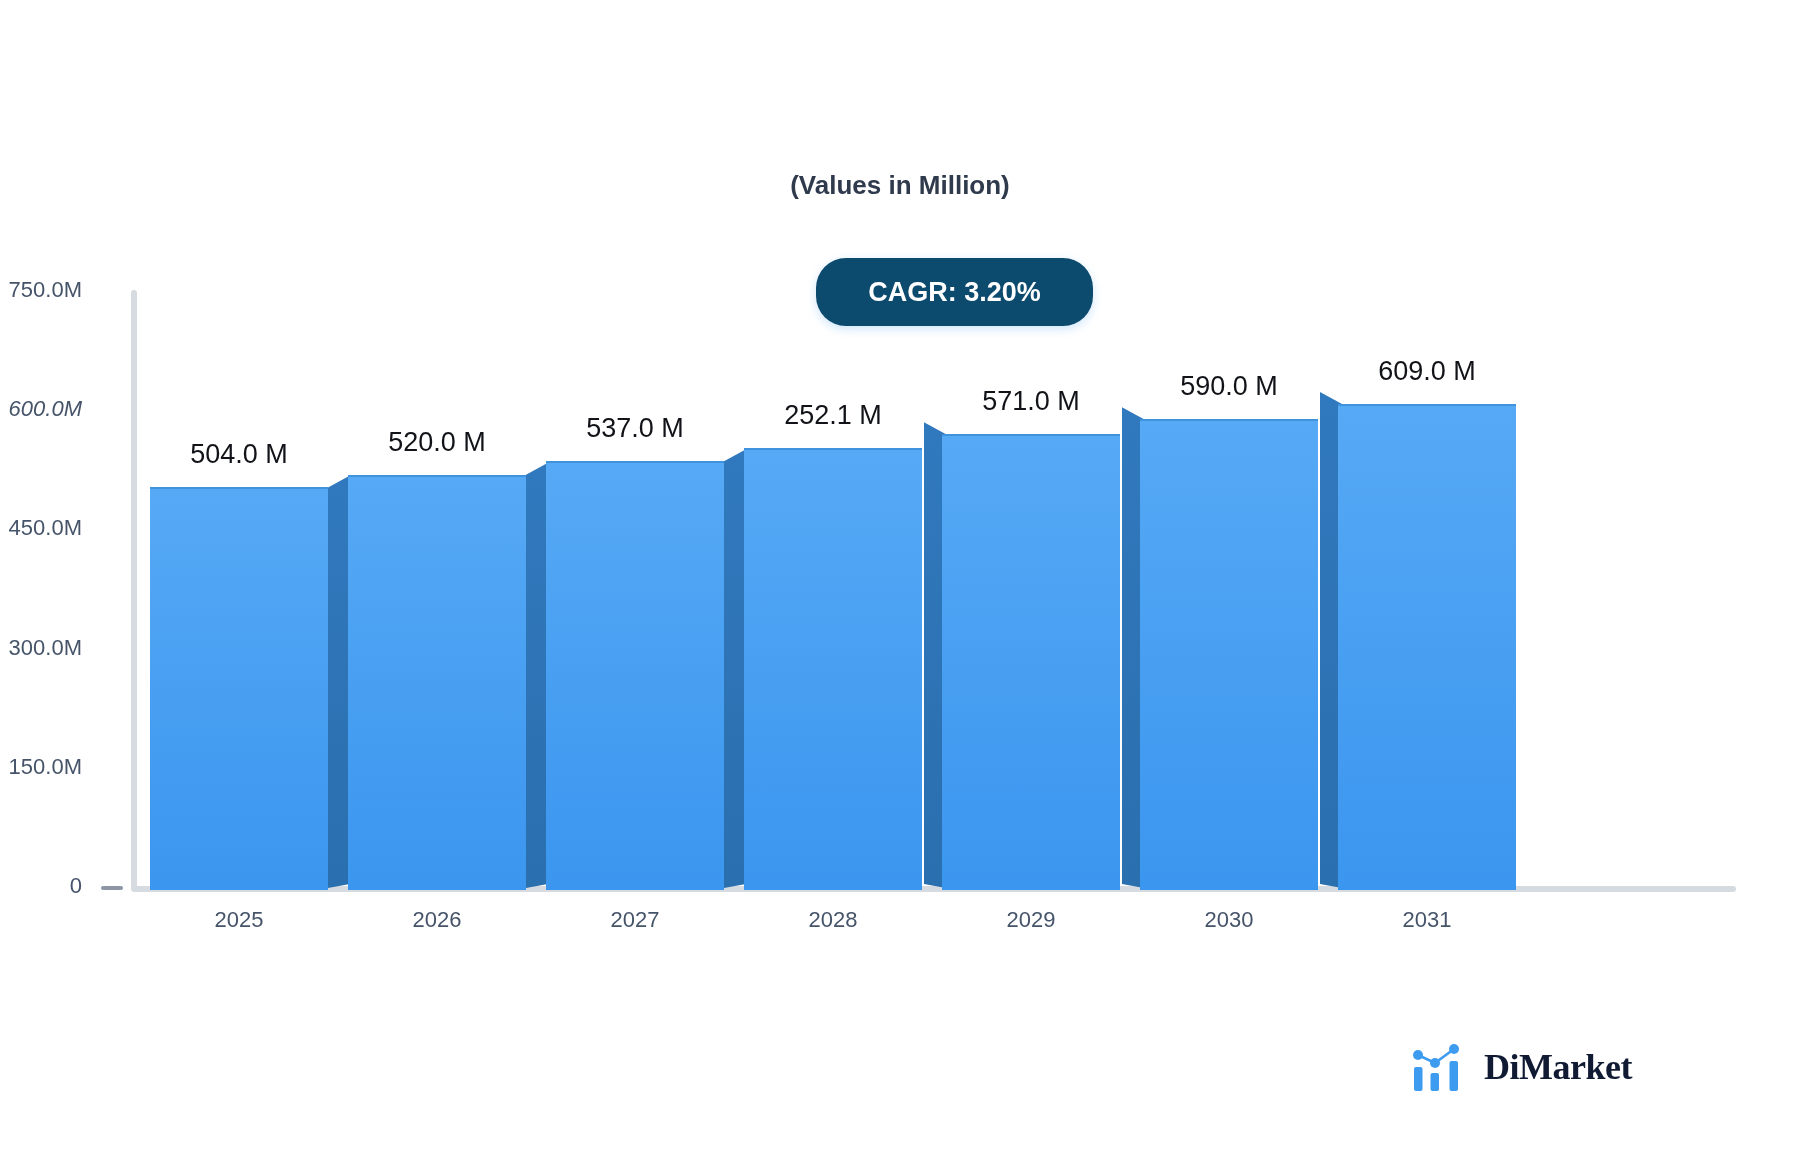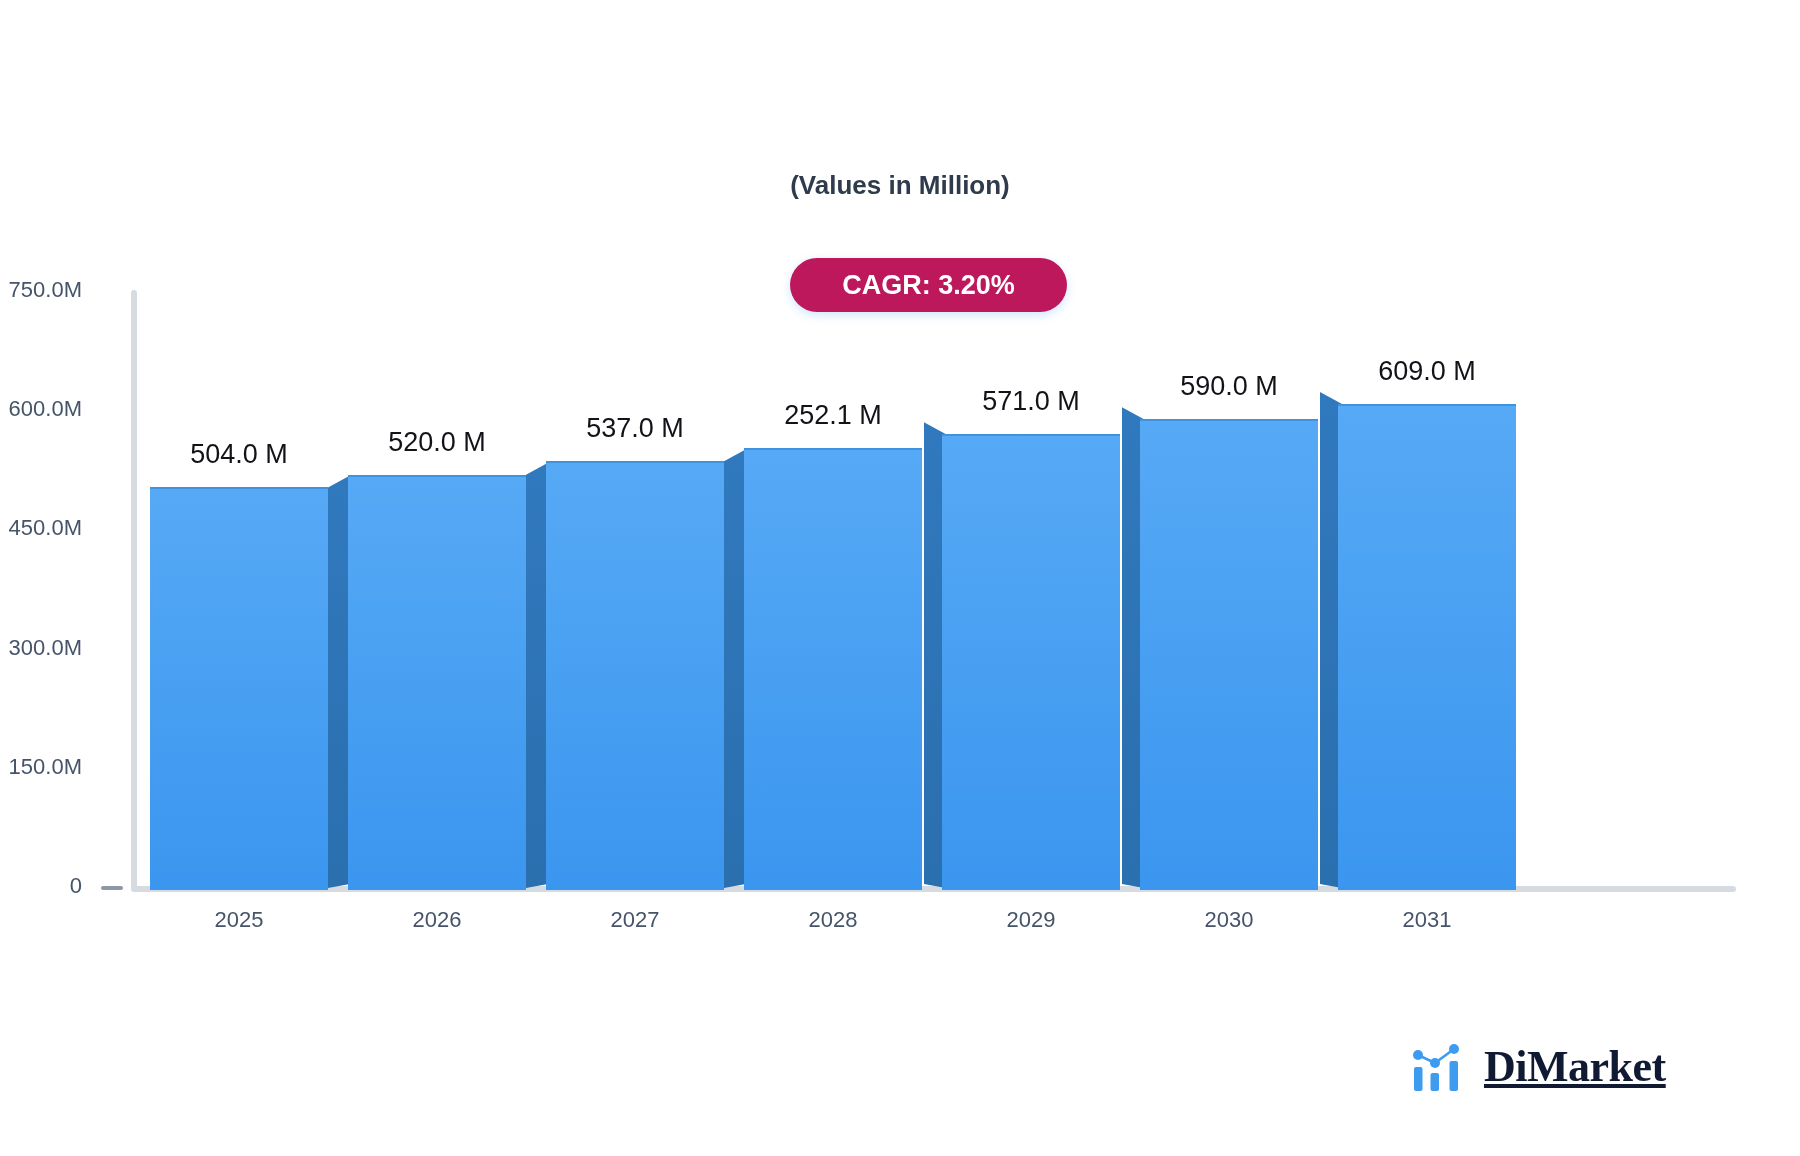--- a/index.html
+++ b/index.html
@@ -22,23 +22,23 @@
   }
   .subtitle{
     position:absolute; left:0; right:0; top:170px;
     text-align:center;
     font-size:26px; font-weight:700; color:#2f3b4d;
   }
 
   
   .cagr-badge{
     position:absolute;
-    left:790px; top:258px;
-    width:277px; height:54px;
-    background:#be185d;
+    left:816px; top:258px;
+    width:277px; height:68px;
+    background:#0c4a6e;
     border-radius:30px;
     display:flex; align-items:center; justify-content:center;
     color:#ffffff; font-size:27px; font-weight:700;
     box-shadow:0 3px 10px rgba(61,155,240,0.25);
   }
 
   
   .plot{
     position:absolute;
     left:0; top:0; width:1800px; height:1156px;
@@ -94,41 +94,41 @@
   }
 
   
   .logo{
     position:absolute; left:1412px; top:1042px;
     display:flex; align-items:center; gap:14px;
   }
   .logo-mark{ width:58px; height:50px; display:block; }
   .logo-text{
     font-family:"Liberation Serif", serif;
-    font-size:44px; font-weight:700; color:#101a33;
-    letter-spacing:-0.5px; line-height:1;text-decoration:underline;
+    font-size:36px; font-weight:700; color:#101a33;
+    letter-spacing:-0.5px; line-height:1;
   }
 </style>
 </head>
 <body>
 
 <div id="stage">
 
   <div class="subtitle">(Values in Million)</div>
 
   <div class="cagr-badge">
     <span>CAGR: 3.20%</span>
   </div>
 
   <div class="plot">
     <div class="y-axis-line"></div>
     <div class="x-axis-line"></div>
     <div id="yticks">
         <div class="ytick-label" style="top: 277px;">750.0M</div>
-        <div class="ytick-label" style="top: 396.2px;">600.0M</div>
+        <div class="ytick-label" style="top: 396.2px; font-style: italic;">600.0M</div>
         <div class="ytick-label" style="top: 515.4px;">450.0M</div>
         <div class="ytick-label" style="top: 634.6px;">300.0M</div>
         <div class="ytick-label" style="top: 753.8px;">150.0M</div>
         <div class="ytick-label" style="top: 873px;">0</div>
         <div class="ytick-dash" style="top: 886px;"></div>
       </div>
     <div id="bars">
         <div class="bar-side right" style="width: 22px; height: 412.512px; top: 475.488px; left: 328px; clip-path: polygon(0px 12px, 100% 0px, 100% calc(100% - 4px), 0px 100%); position: absolute;"></div>
         <div class="bar-face" style="position: absolute; left: 150px; top: 487.488px; width: 178px; height: 400.512px; bottom: auto;"></div>
         <div class="bar-value" style="left: 130px; width: 218px; top: 439.488px;">504.0 M</div>

